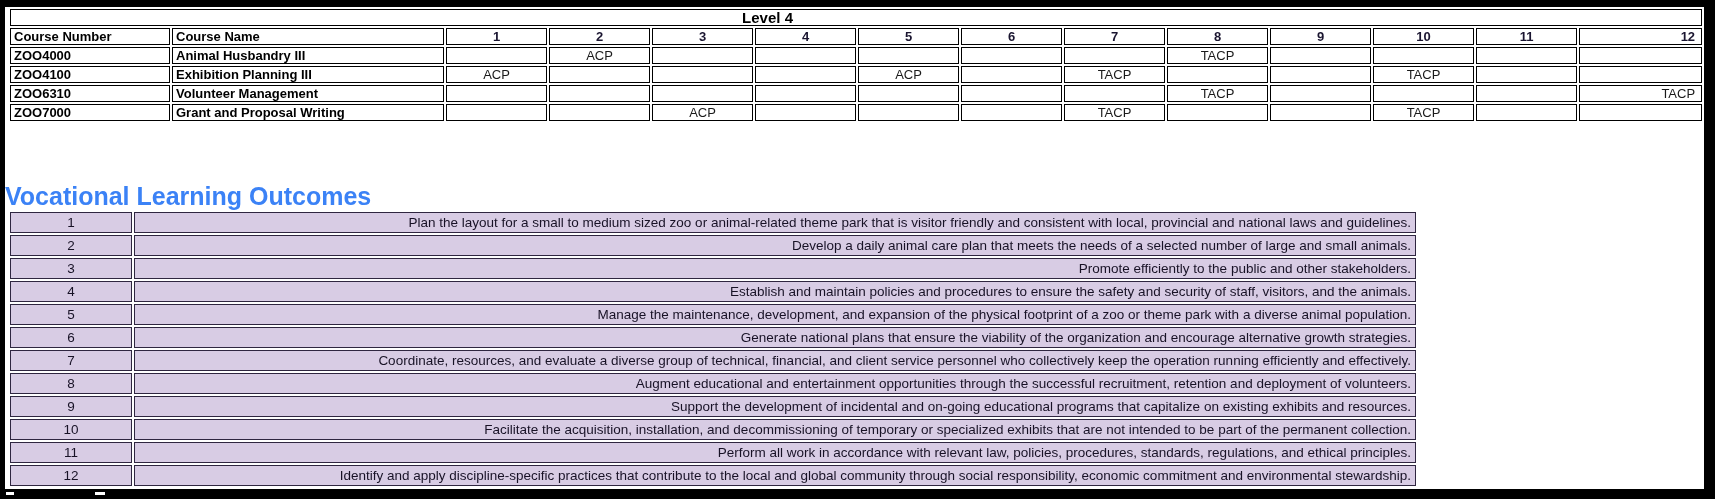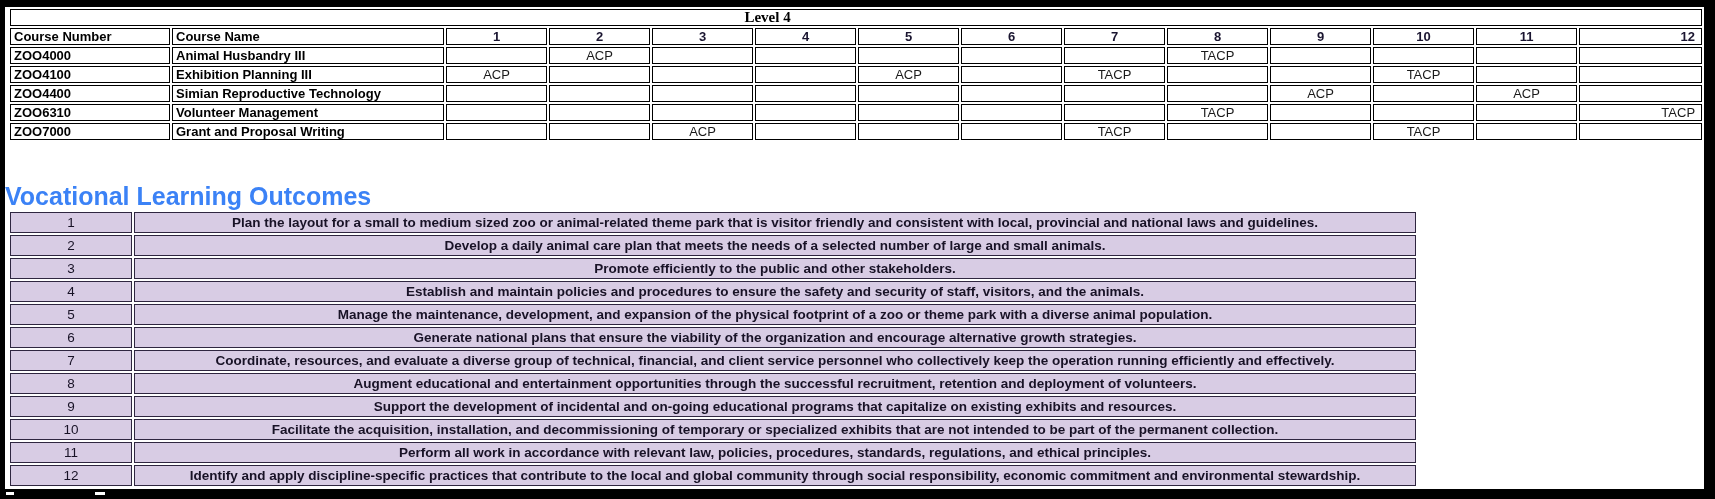--- a/index.html
+++ b/index.html
@@ -33,21 +33,21 @@
     height: 17px;
     padding: 0 3px;
     font-size: 13px;
     line-height: 15px;
     overflow: hidden; white-space: nowrap;
     background: #fff;
   }
   tr.level-row td {
     border: 1px solid #000;
     font-weight: bold; font-size: 15px;
-    text-align: center; padding-right: 180px; font-family: Liberation Serif, serif;
+    text-align: center; padding-right: 180px;
   }
   th.txt-head { font-weight: bold; text-align: left; }
   th.oc { background: #d8cce4; font-weight: bold; text-align: center; color: #1a1530; }
   th.oc.last { text-align: right; padding-right: 6px; }
   td.ccode, td.cname { text-align: left; font-weight: bold; }
   td.mark { text-align: center; color: #1a1a1a; }
   td.mark.last { text-align: right; padding-right: 6px; }
 
   
   .outcomes-title {
@@ -64,21 +64,21 @@
     box-sizing: border-box;
     border: 1px solid #2f2640;
     background: #d8cce4;
     height: 21px;
     font-size: 13.5px; line-height: 19px;
     padding: 0 4px;
     overflow: hidden; white-space: nowrap;
     color: #181226;
   }
   td.onum { text-align: center; }
-  td.otext { text-align: center; font-weight: bold; }
+  td.otext { text-align: right; }
 </style>
 </head>
 <body>
 
 <div class="frame frame-top"></div>
 <div class="frame frame-left"></div>
 <div class="frame frame-right"></div>
 <div class="frame frame-bottom"></div>
 <div class="notch notch-a"></div>
 <div class="notch notch-b"></div>
@@ -148,36 +148,20 @@
         <td class="mark">ACP</td>
         <td class="mark"></td>
         <td class="mark">TACP</td>
         <td class="mark"></td>
         <td class="mark"></td>
         <td class="mark">TACP</td>
         <td class="mark"></td>
         <td class="mark last"></td>
       </tr>
       <tr>
-        <td class="ccode">ZOO4400</td>
-        <td class="cname">Simian Reproductive Technology</td>
-        <td class="mark"></td>
-        <td class="mark"></td>
-        <td class="mark"></td>
-        <td class="mark"></td>
-        <td class="mark"></td>
-        <td class="mark"></td>
-        <td class="mark"></td>
-        <td class="mark"></td>
-        <td class="mark">ACP</td>
-        <td class="mark"></td>
-        <td class="mark">ACP</td>
-        <td class="mark last"></td>
-      </tr>
-      <tr>
         <td class="ccode">ZOO6310</td>
         <td class="cname">Volunteer Management</td>
         <td class="mark"></td>
         <td class="mark"></td>
         <td class="mark"></td>
         <td class="mark"></td>
         <td class="mark"></td>
         <td class="mark"></td>
         <td class="mark"></td>
         <td class="mark">TACP</td>

